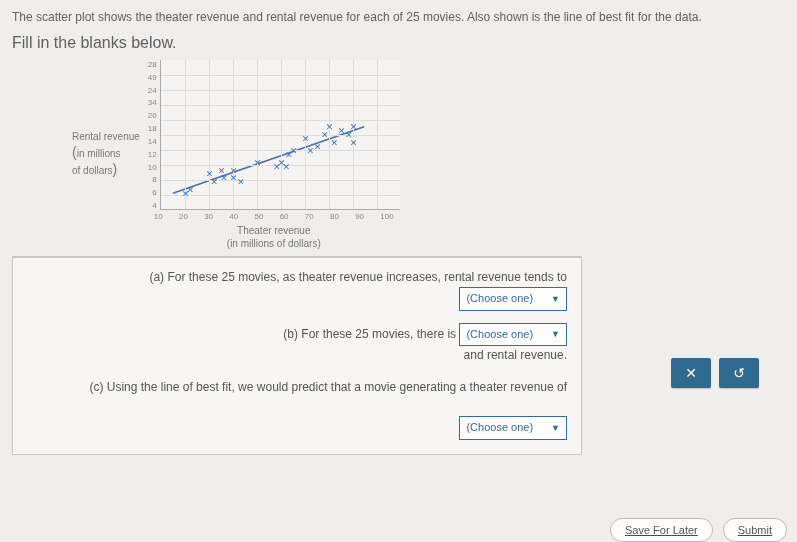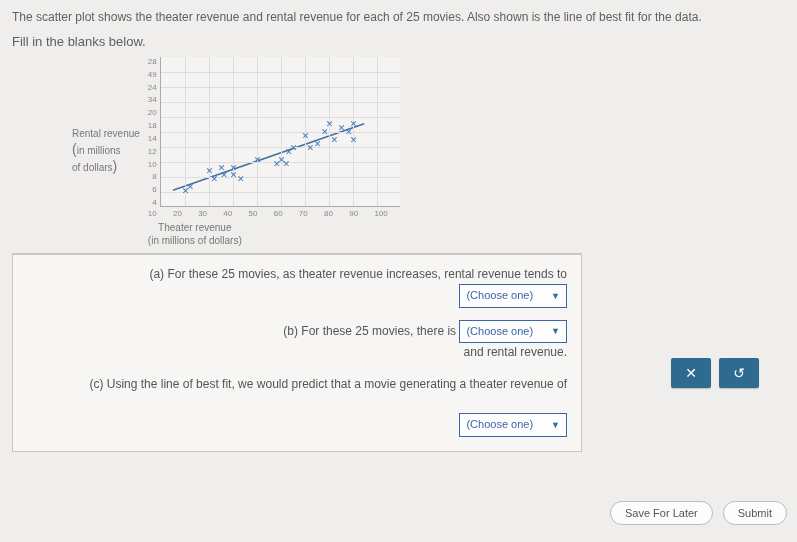--- a/index.html
+++ b/index.html
@@ -8,35 +8,35 @@
     padding: 10px 12px;
     font-family: Arial, sans-serif;
     background: #f0eeec;
     color: #4a4a4a;
     width: 797px;
     height: 542px;
     overflow: hidden;
     position: relative;
   }
   .intro { font-size: 12px; color: #606060; margin-bottom: 10px; }
-  .fill { font-size: 13px; color: #606060; margin-bottom: 8px; }
+  .fill { font-size: 16px; color: #606060; margin-bottom: 8px; }
   .chart-area {
     display: flex;
     align-items: center;
     gap: 8px;
     margin-left: 60px;
     margin-bottom: 6px;
   }
   .yaxis-label {
     font-size: 10px;
     color: #777;
     line-height: 1.25;
   }
   .yaxis-label .paren { font-size: 14px; }
-  .plot-wrap { display: flex; flex-direction: column; align-items: flex-start; }
+  .plot-wrap { display: flex; flex-direction: column; align-items: center; }
   .plot-row { display: flex; align-items: flex-end; }
   .yticks {
     display: flex;
     flex-direction: column;
     justify-content: space-between;
     height: 150px;
     font-size: 8px;
     color: #888;
     text-align: right;
     padding-right: 3px;
@@ -90,23 +90,24 @@
     background: #2f6a8f;
     color: #fff;
     display: flex; align-items: center; justify-content: center;
     font-size: 14px;
     border-radius: 2px;
     box-shadow: 0 1px 1px rgba(0,0,0,.2);
   }
   .footer-btns {
     position: absolute;
     right: 10px;
-    bottom: 17px;
+    bottom: 0;
     display: flex;
     gap: 10px;
+    text-decoration: underline;
   }
   .pill {
     border: 1px solid #bbb;
     background: #fdfcfb;
     color: #555;
     font-size: 11px;
     padding: 5px 14px;
     border-radius: 14px;
   }
 </style>

